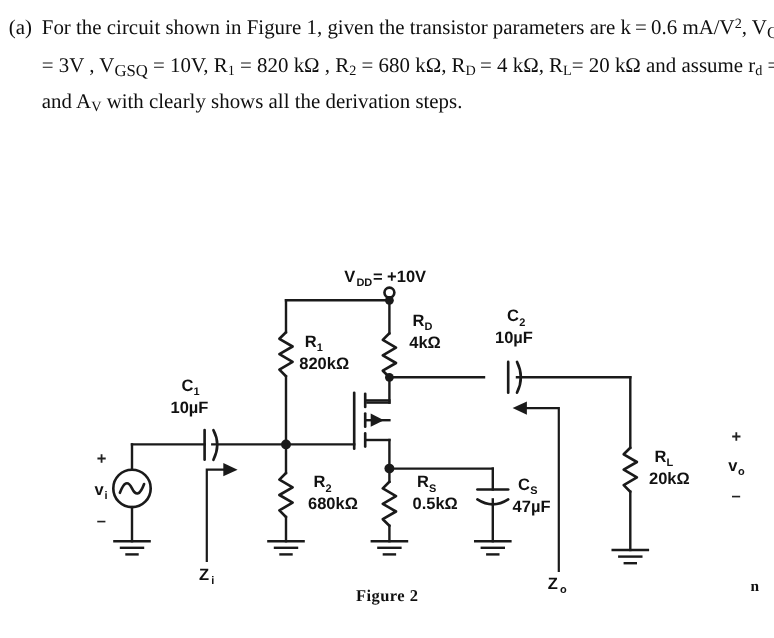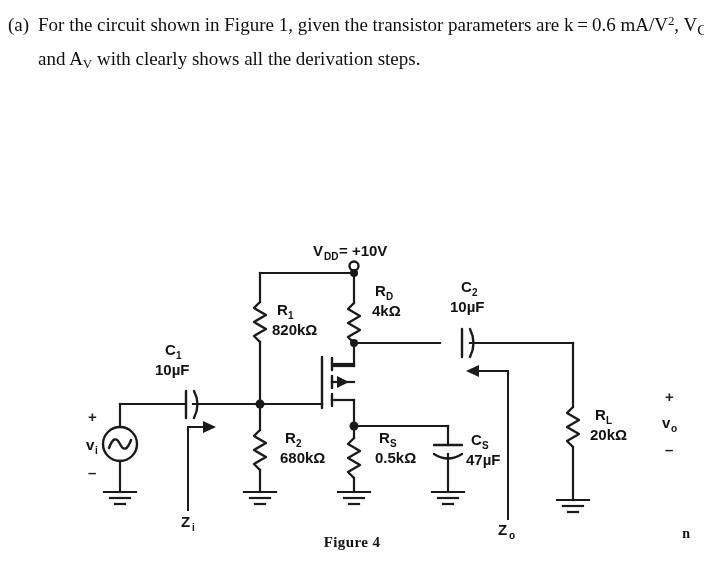--- a/index.html
+++ b/index.html
@@ -43,20 +43,23 @@
 </style>
 </head>
 <body>
 
 <div id="question">
 
   <div class="qline">
     <span class="marker">(a)</span>For the circuit shown in Figure 1, given the transistor parameters are k = 0.6 mA/V<sup>2</sup>, V<sub class="sc">GS(Th)</sub>
   </div>
 
+  <div class="qline">
+    <span class="indent"></span>= 3V , V<sub class="sc">GSQ</sub> = 10V, R<sub>1</sub> = 820 kΩ , R<sub>2</sub> = 680 kΩ, R<sub>D</sub> = 4 kΩ, R<sub>L</sub>= 20 kΩ and assume r<sub>d</sub> =
+  </div>
 
 
   <div class="qline">
     <span class="indent"></span>and A<sub>V</sub> with clearly shows all the derivation steps.
   </div>
 </div>
 
 <div id="figure">
 <svg width="704" height="350" viewBox="0 0 704 350" xmlns="http://www.w3.org/2000/svg">
 
@@ -236,14 +239,14 @@
   <text class="pm" x="665" y="172">+</text>
   <g>
     <text class="lbl" x="662" y="198">v</text>
     <text class="lbl-sub" x="671" y="202">o</text>
   </g>
   <text class="pm" x="665" y="225">–</text>
 
 </svg>
 </div>
 
-<div class="cap">Figure 4</div>
+<div class="cap">Figure 2</div>
 <div class="pagemark">n</div>
 
 </body></html>

